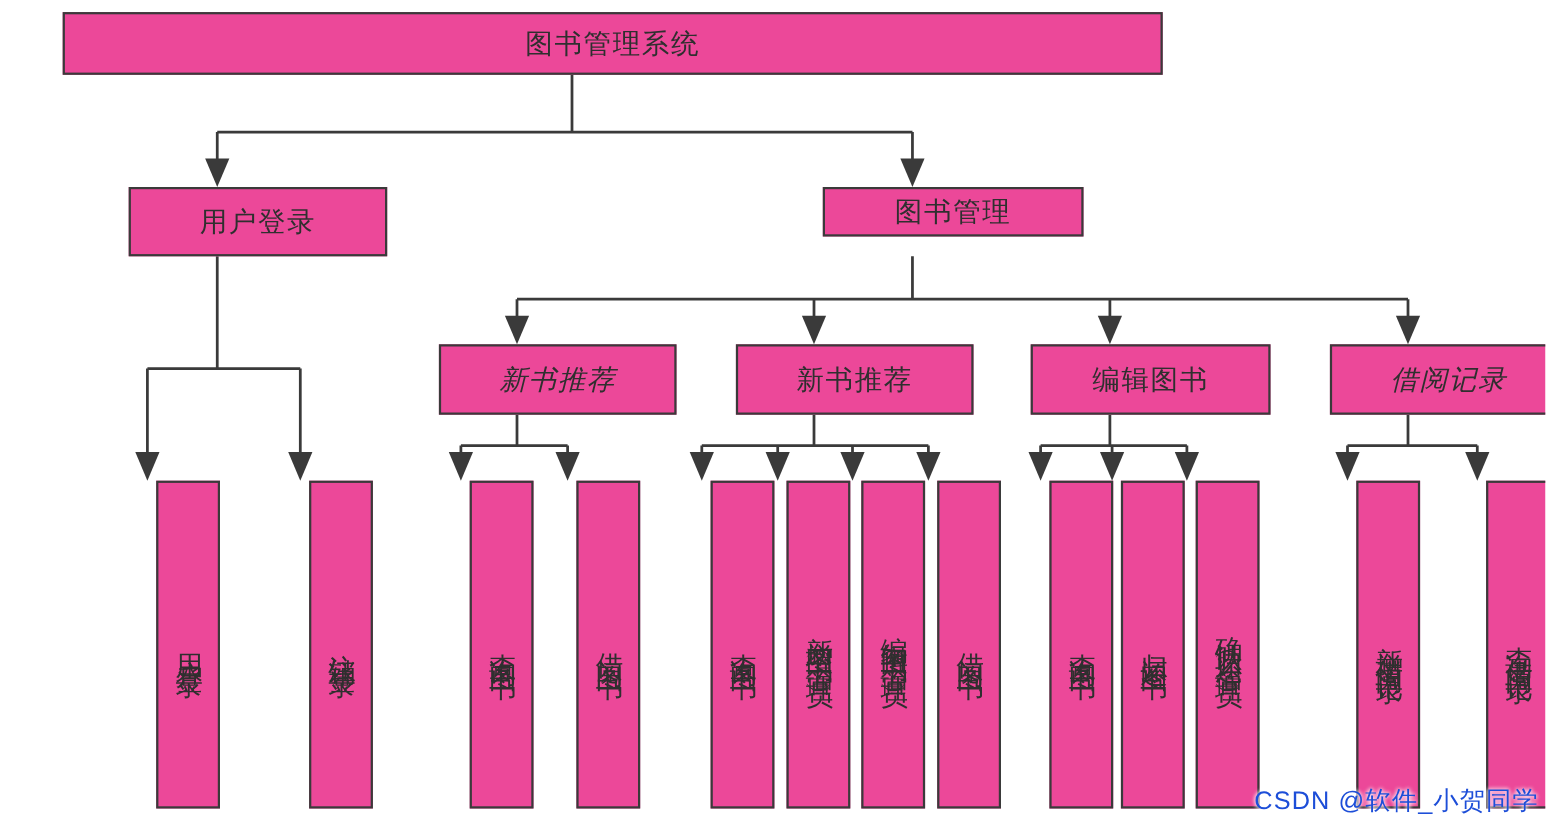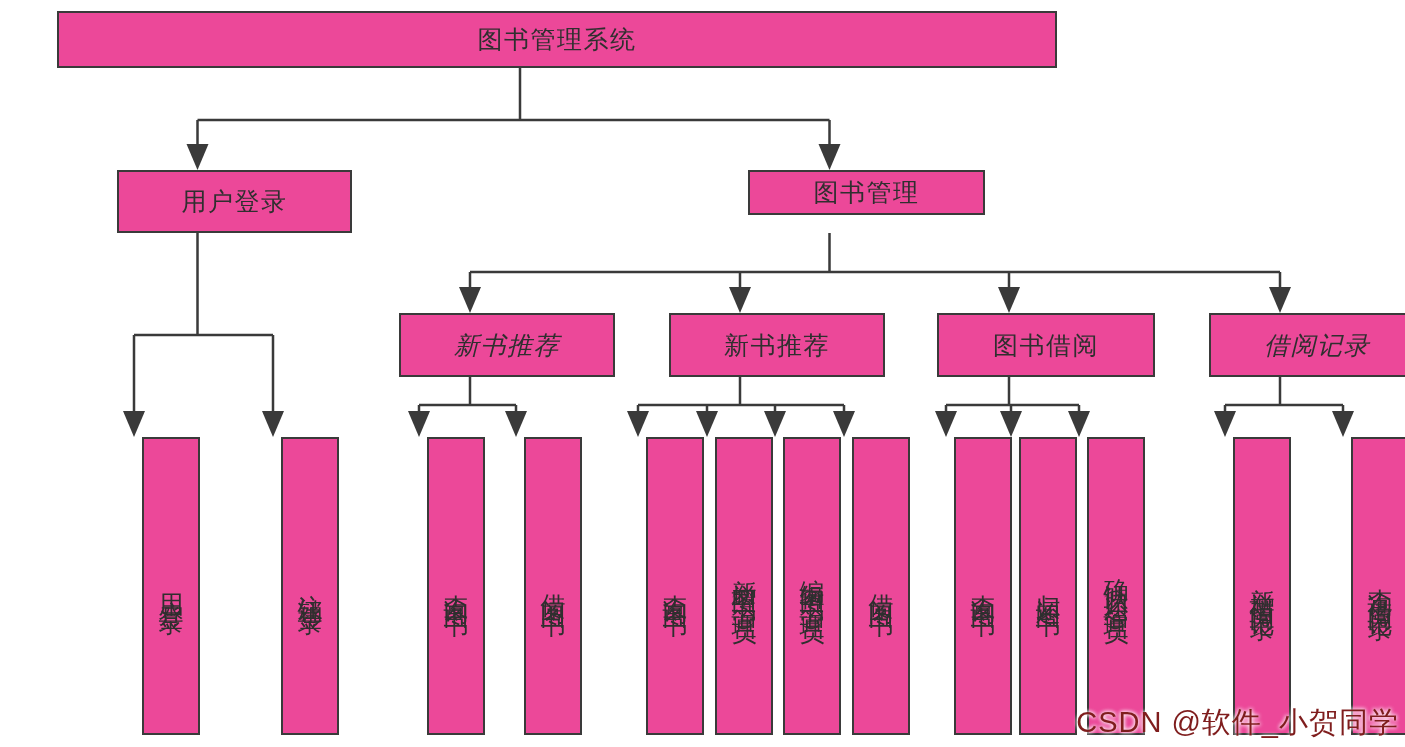--- a/index.html
+++ b/index.html
@@ -45,23 +45,23 @@
   
   .leaf{top:437px;width:58px;height:298px;}
   .n-L1{left:105px;} .n-L2{left:244px;}
   .n-L3{left:390px;} .n-L4{left:487px;}
   .n-L5{left:609px;} .n-L6{left:678px;} .n-L7{left:746px;} .n-L8{left:815px;}
   .n-L9{left:917px;} .n-L10{left:982px;} .n-L11{left:1050px;}
   .n-L12{left:1196px;} .n-L13{left:1314px;}
   .watermark{
     position:absolute;
     right:6px;bottom:4px;
-    font-size:29px;
+    font-size:23px;
     letter-spacing:1px;
-    color:#7f1d1d;
+    color:#1d4ed8;
     text-shadow:0 0 4px #ffffff,0 0 4px #ffffff;
     white-space:nowrap;
     z-index:5;
   }
 </style>
 </head>
 <body>
 
 <div class="canvas">
 
@@ -116,21 +116,21 @@
     <span>图书管理</span>
   </div>
 
   <div class="node h-node n-l3a">
     <span>新书推荐</span>
   </div>
   <div class="node h-node n-l3b">
     <span>新书推荐</span>
   </div>
   <div class="node h-node n-l3c">
-    <span>图书借阅</span>
+    <span>编辑图书</span>
   </div>
   <div class="node h-node n-l3d">
     <span>借阅记录</span>
   </div>
 
   <div class="node v-node leaf n-L1">
     <span>用户登录</span>
   </div>
   <div class="node v-node leaf n-L2">
     <span>注销登录</span>

